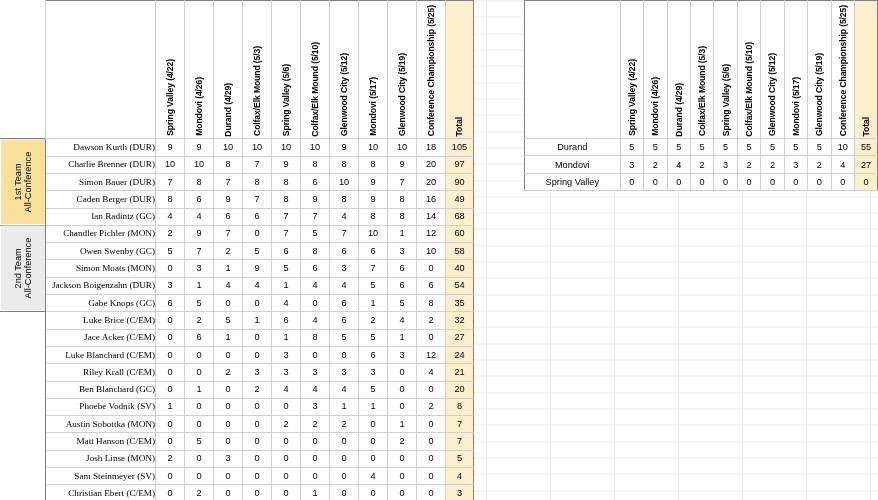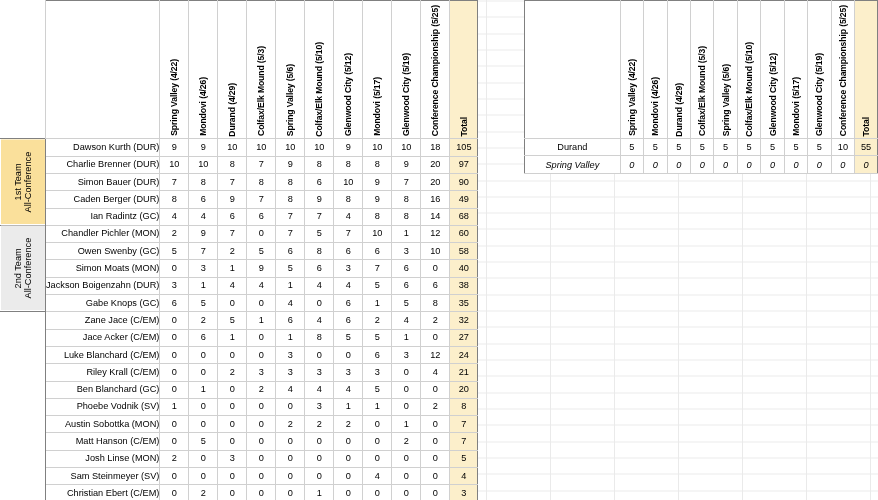--- a/index.html
+++ b/index.html
@@ -98,23 +98,23 @@
     border-left: 1px solid #808080 !important;
     border-right: 1px solid #808080 !important;
   }
   .total-hdr {
     background: #fcefcb !important;
     border-left: 1px solid #808080 !important;
     border-right: 1px solid #808080 !important;
     border-top: 1px solid #808080 !important;
   }
   tr.first-row td { border-top: 1px solid #808080; }
-  tr.last-row td  { border-bottom: 1px solid #808080; font-style: italic; }
+  tr.last-row td  { border-bottom: 1px solid #808080; }
   tr.band-end td  { border-bottom: 1px solid #808080; }
-  td.name-col-edge { border-left: 1px solid #808080; }
+  td.name-col-edge { border-left: 1px solid #808080; font-family: Liberation Serif, serif; }
 
   
   #team-table { left: 486px; top: 0px; margin-left: 38px; }
   #team-table td { border: 1px solid #d0d0d0; padding: 0; font-size: 9.2px; background:#ffffff; }
   #team-table .hdr-row td { height: 127px; vertical-align: bottom; }
   #team-table .name-cell { text-align: center; padding-right: 0; }
   #team-table .outer-left { border-left: 1px solid #808080; }
 </style>
 </head>
 <body>
@@ -274,39 +274,39 @@
         <td class="num-cell">3</td>
         <td class="num-cell">1</td>
         <td class="num-cell">4</td>
         <td class="num-cell">4</td>
         <td class="num-cell">1</td>
         <td class="num-cell">4</td>
         <td class="num-cell">4</td>
         <td class="num-cell">5</td>
         <td class="num-cell">6</td>
         <td class="num-cell">6</td>
-        <td class="total-cell">38</td>
+        <td class="total-cell">54</td>
       </tr>
       <tr class=" band-end">
         <td class="name-cell name-col-edge">Gabe Knops (GC)</td>
         <td class="num-cell">6</td>
         <td class="num-cell">5</td>
         <td class="num-cell">0</td>
         <td class="num-cell">0</td>
         <td class="num-cell">4</td>
         <td class="num-cell">0</td>
         <td class="num-cell">6</td>
         <td class="num-cell">1</td>
         <td class="num-cell">5</td>
         <td class="num-cell">8</td>
         <td class="total-cell">35</td>
       </tr>
       <tr>
         <td rowspan="13" class="grp-cell grp-rest"></td>
-        <td class="name-cell name-col-edge">Zane Jace (C/EM)</td>
+        <td class="name-cell name-col-edge">Luke Brice (C/EM)</td>
         <td class="num-cell">0</td>
         <td class="num-cell">2</td>
         <td class="num-cell">5</td>
         <td class="num-cell">1</td>
         <td class="num-cell">6</td>
         <td class="num-cell">4</td>
         <td class="num-cell">6</td>
         <td class="num-cell">2</td>
         <td class="num-cell">4</td>
         <td class="num-cell">2</td>
@@ -492,20 +492,34 @@
         <td class="num-cell">5</td>
         <td class="num-cell">5</td>
         <td class="num-cell">5</td>
         <td class="num-cell">5</td>
         <td class="num-cell">5</td>
         <td class="num-cell">5</td>
         <td class="num-cell">5</td>
         <td class="num-cell">10</td>
         <td class="total-cell">55</td>
       </tr>
+      <tr>
+        <td class="name-cell outer-left">Mondovi</td>
+        <td class="num-cell">3</td>
+        <td class="num-cell">2</td>
+        <td class="num-cell">4</td>
+        <td class="num-cell">2</td>
+        <td class="num-cell">3</td>
+        <td class="num-cell">2</td>
+        <td class="num-cell">2</td>
+        <td class="num-cell">3</td>
+        <td class="num-cell">2</td>
+        <td class="num-cell">4</td>
+        <td class="total-cell">27</td>
+      </tr>
       <tr class=" last-row">
         <td class="name-cell outer-left">Spring Valley</td>
         <td class="num-cell">0</td>
         <td class="num-cell">0</td>
         <td class="num-cell">0</td>
         <td class="num-cell">0</td>
         <td class="num-cell">0</td>
         <td class="num-cell">0</td>
         <td class="num-cell">0</td>
         <td class="num-cell">0</td>

